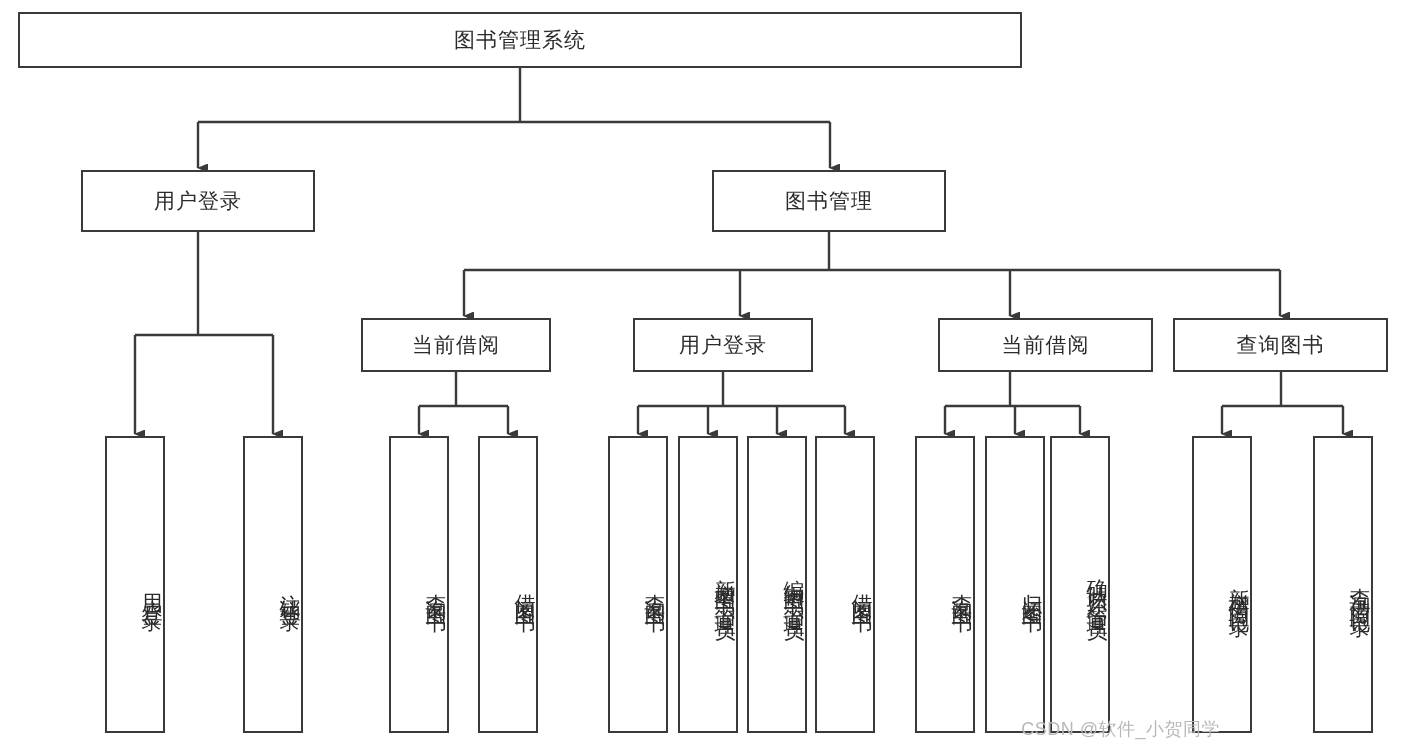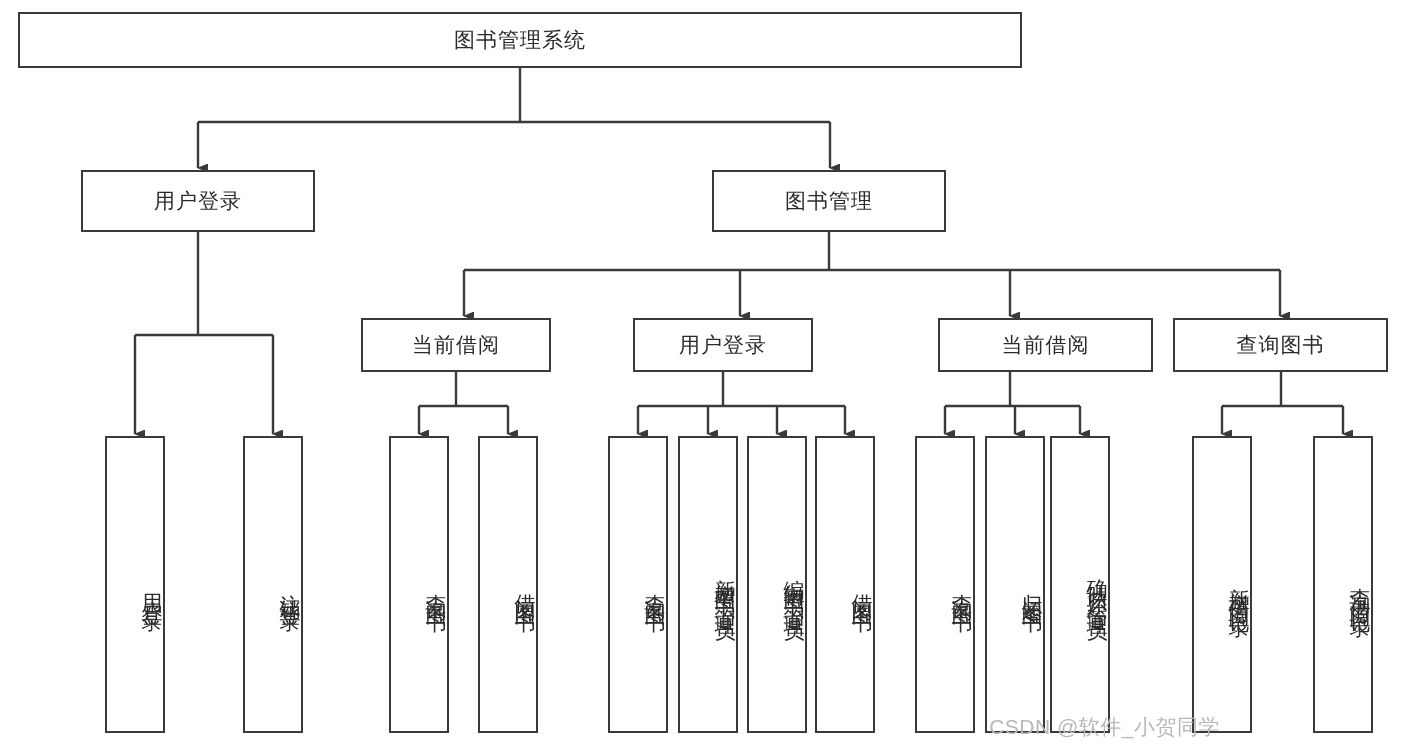--- a/index.html
+++ b/index.html
@@ -30,21 +30,21 @@
     letter-spacing:6px;
     padding-top:8px;
     align-items:flex-start;
     justify-content:center;
     line-height:1;
   }
   .node.leaf.tall{ align-items:flex-start; }
   .watermark{
     position:absolute;
     right:8px;bottom:6px;
-    font-size:21px;
+    font-size:18px;
     color:#b8b8b8;
     letter-spacing:0.5px;
     white-space:nowrap;
   }
 </style>
 </head>
 <body>
 
 <div id="canvas">
 

